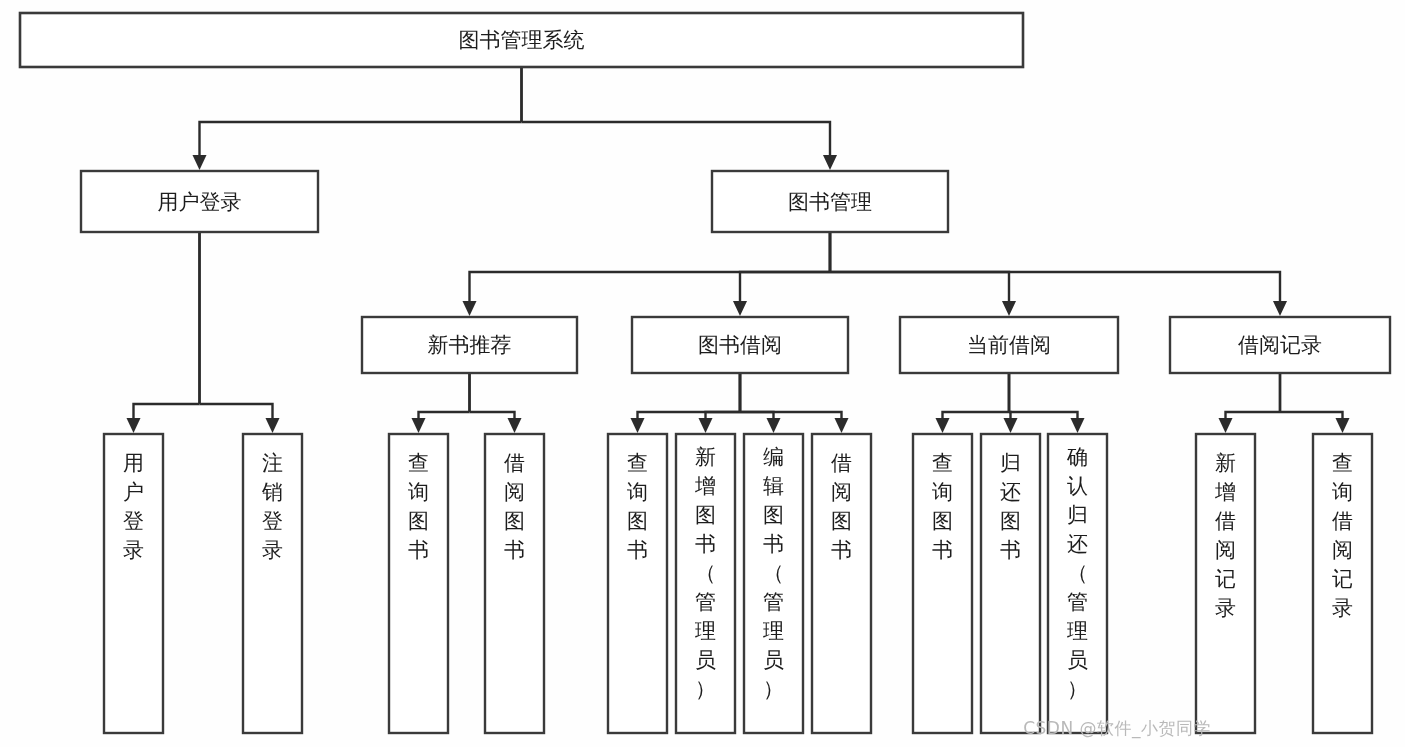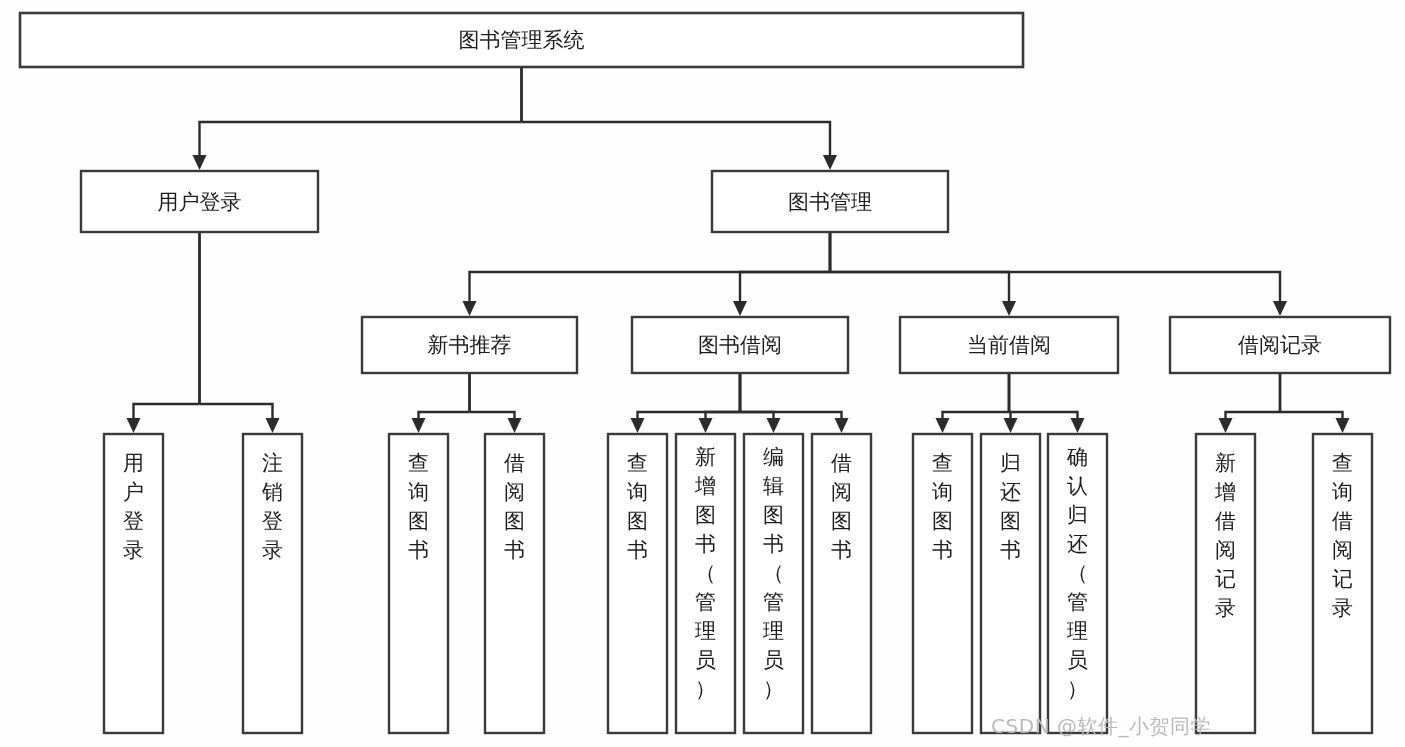--- a/index.html
+++ b/index.html
@@ -60,21 +60,21 @@
     font-family: "DejaVu Sans", "Liberation Sans", sans-serif;
     font-size: 21px;
     fill: #1d1d1d;
     text-anchor: middle;
   }
   .watermark-text {
     position: absolute;
     right: 14px;
     bottom: 7px;
     font-family: "DejaVu Sans", "Liberation Sans", sans-serif;
-    font-size: 20px;
+    font-size: 17px;
     color: #b9b9b9;
     letter-spacing: 0.5px;
     white-space: nowrap;
     user-select: none;
     text-align: center;
   }
 </style>
 </head>
 <body>
 

